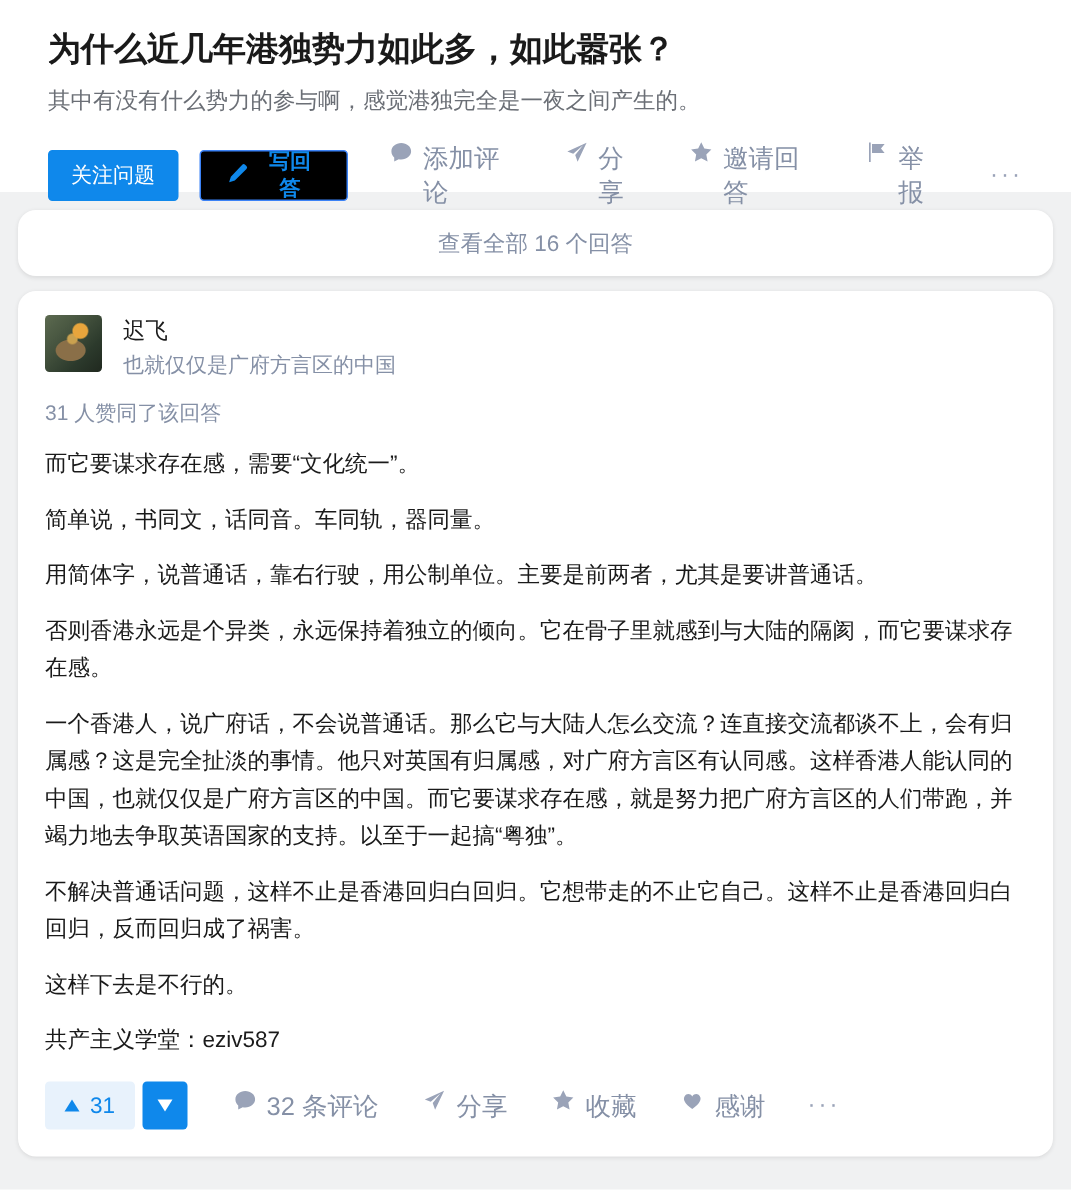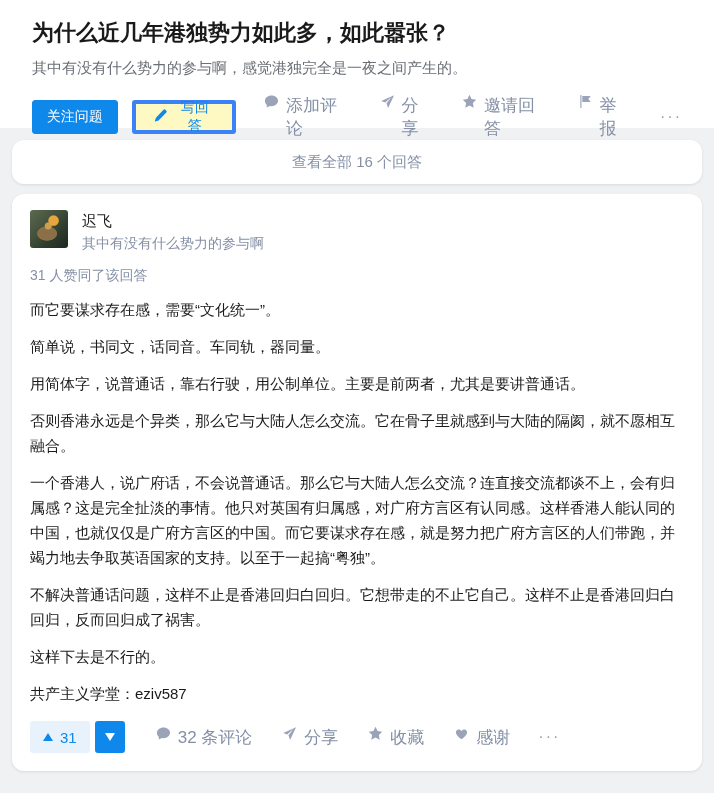--- a/index.html
+++ b/index.html
@@ -43,26 +43,27 @@
     align-items:center;
     justify-content:center;
   }
   .btn-follow {
     background:#0f88eb;
     border:1px solid #0f88eb;
     color:#fff;
     width:88px;
   }
   .btn-write {
-    background:#fef9c3;
-    border:4px solid #3b82f6;
+    background:#000000;
+    border:1px solid #3b82f6;
     color:#0f88eb;
     padding:0 17px;
     margin-left:14px;
     gap:7px;
+    font-weight:bold;
   }
   .link-action {
     display:inline-flex;
     align-items:flex-start;
     gap:7px;
     color:#8590a6;
     font-size:17px;
     margin-left:28px;
     cursor:pointer;
     text-decoration:none;
@@ -231,31 +232,31 @@
 </div>
 
 <div class="card view-all-card">查看全部 16 个回答</div>
 
 <div class="card answer-card">
 
   <div class="author-row">
     <div class="avatar"></div>
     <div class="author-meta">
       <div class="author-name">迟飞</div>
-      <div class="author-headline">其中有没有什么势力的参与啊</div>
+      <div class="author-headline">也就仅仅是广府方言区的中国</div>
     </div>
   </div>
 
   <div class="upvote-summary">31 人赞同了该回答</div>
 
   <div class="answer-body">
     <p>而它要谋求存在感，需要“文化统一”。</p>
     <p>简单说，书同文，话同音。车同轨，器同量。</p>
     <p>用简体字，说普通话，靠右行驶，用公制单位。主要是前两者，尤其是要讲普通话。</p>
-    <p>否则香港永远是个异类，那么它与大陆人怎么交流。它在骨子里就感到与大陆的隔阂，就不愿相互融合。</p>
+    <p>否则香港永远是个异类，永远保持着独立的倾向。它在骨子里就感到与大陆的隔阂，而它要谋求存在感。</p>
     <p>一个香港人，说广府话，不会说普通话。那么它与大陆人怎么交流？连直接交流都谈不上，会有归属感？这是完全扯淡的事情。他只对英国有归属感，对广府方言区有认同感。这样香港人能认同的中国，也就仅仅是广府方言区的中国。而它要谋求存在感，就是努力把广府方言区的人们带跑，并竭力地去争取英语国家的支持。以至于一起搞“粤独”。</p>
     <p>不解决普通话问题，这样不止是香港回归白回归。它想带走的不止它自己。这样不止是香港回归白回归，反而回归成了祸害。</p>
     <p>这样下去是不行的。</p>
     <p>共产主义学堂：eziv587</p>
   </div>
 
 
   <div class="answer-footer">
     <button class="vote-btn vote-up">
       <span class="tri-up"></span>

